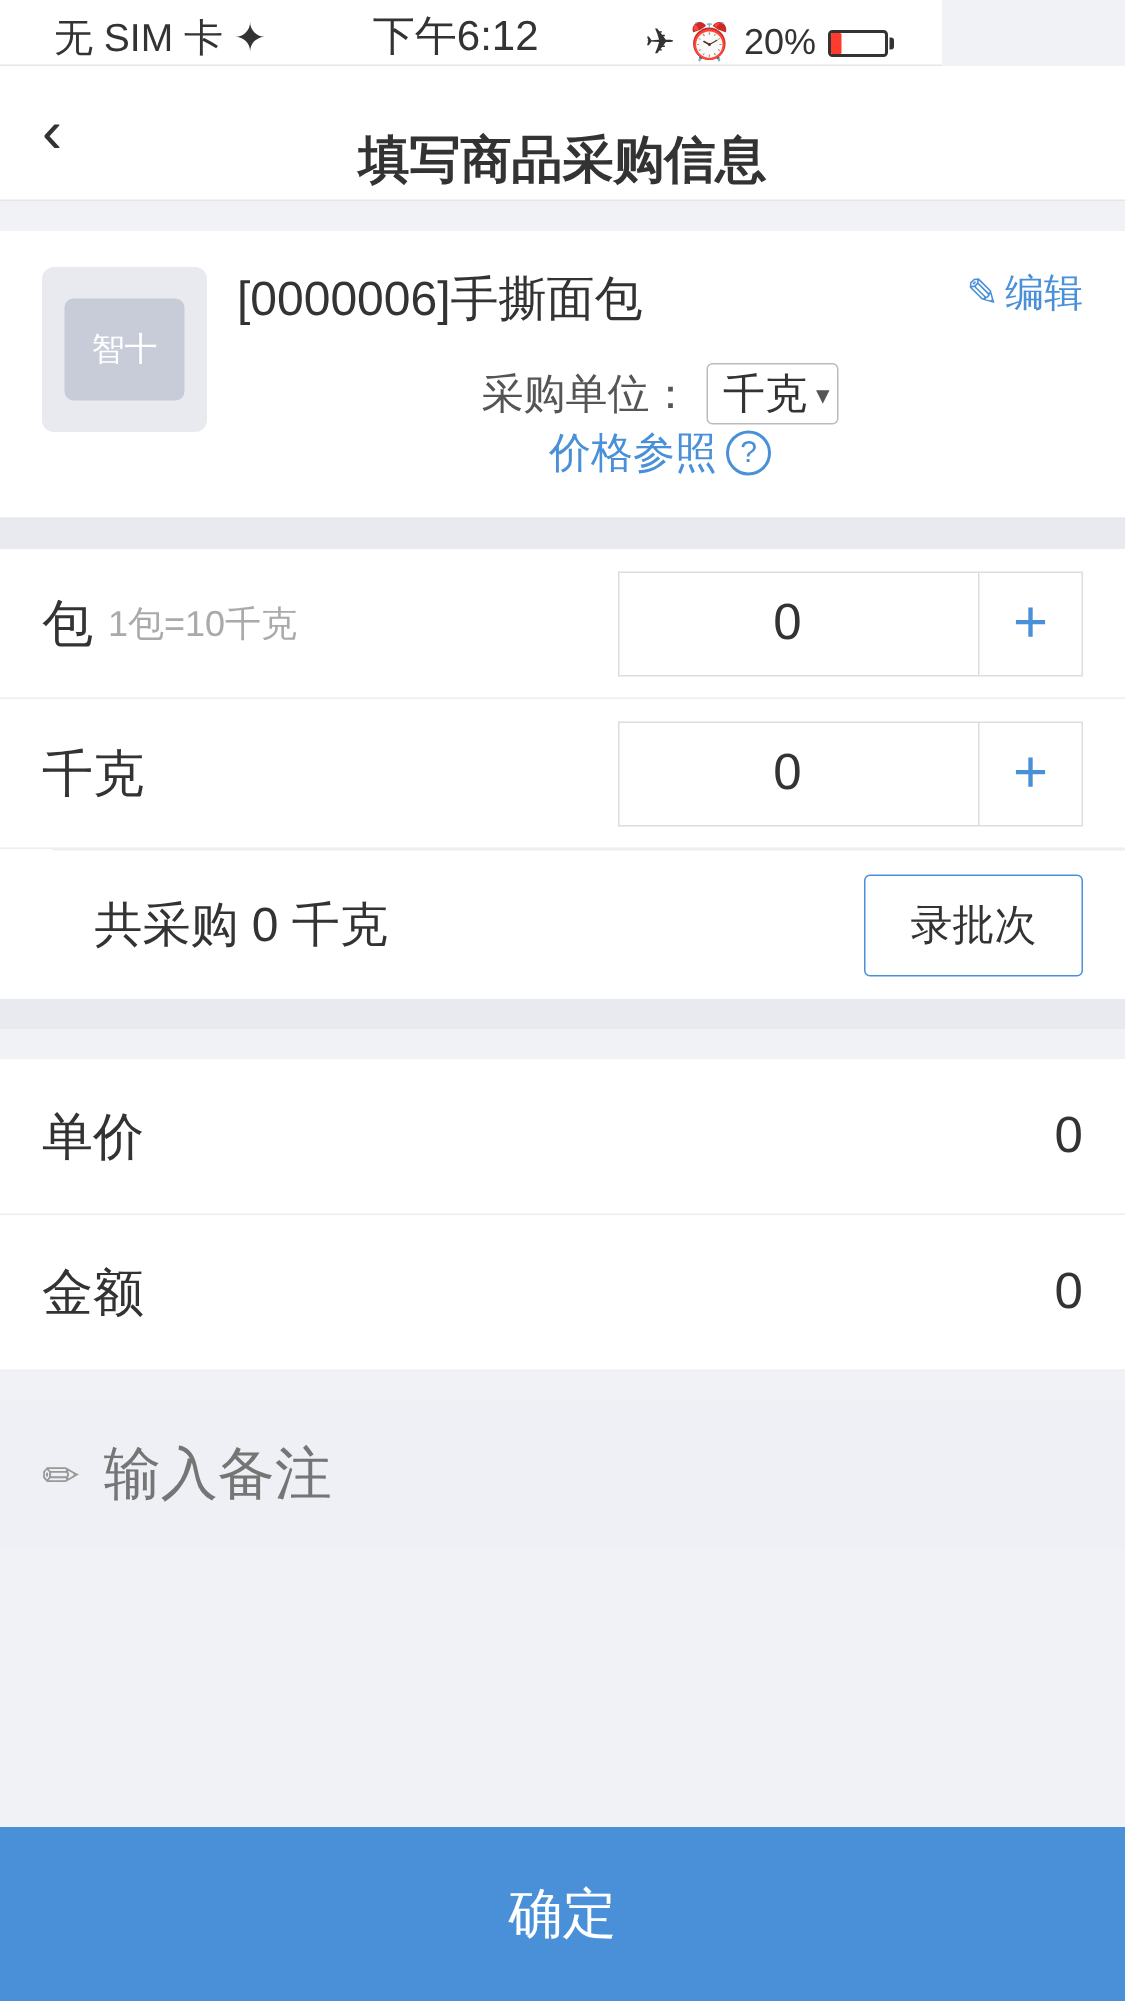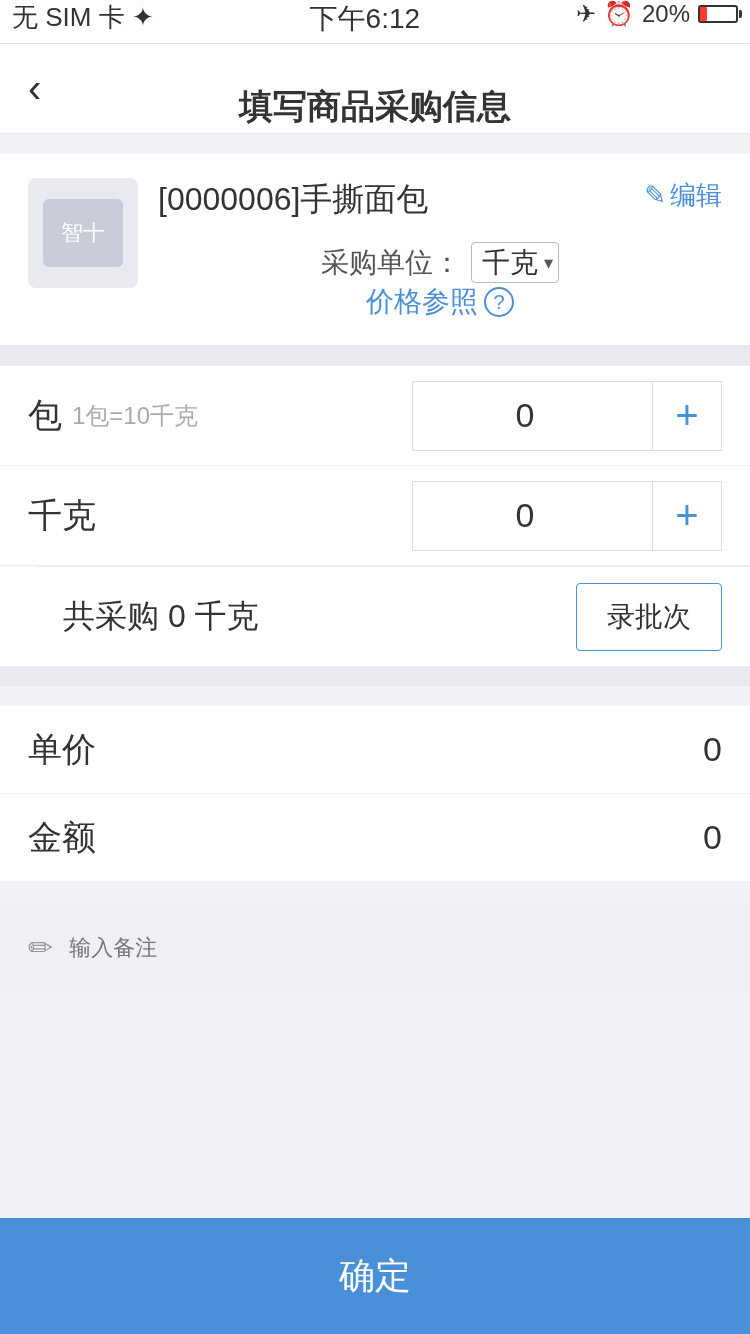--- a/index.html
+++ b/index.html
@@ -8,27 +8,27 @@
       width: 750px;
       min-height: 1334px;
       font-family: -apple-system, "PingFang SC", "Helvetica Neue", sans-serif;
       background: #f0f2f5;
       font-size: 32px;
       color: #333;
     }
 
     
     .status-bar {
-      width: 750px;
+      width: 628px;
       height: 44px;
       background: #fff;
       display: flex;
-      align-items: flex-start;
+      align-items: flex-end;
       justify-content: space-between;
-      padding: 0 12px;
+      padding: 0 36px;
       font-size: 26px;
       color: #333;
       border-bottom: 1px solid #e5e5e5;
     }
     .status-left { display: flex; align-items: center; gap: 10px; }
     .status-center { font-size: 28px; font-weight: 500; }
     .status-right { display: flex; align-items: center; gap: 8px; font-size: 24px; }
     .battery {
       width: 40px; height: 18px; border: 2px solid #333; border-radius: 3px; position: relative; display: inline-block;
     }
@@ -256,21 +256,21 @@
     
     .price-section {
       background: #fff;
       margin-top: 20px;
     }
     .price-row {
       display: flex;
       align-items: center;
       justify-content: space-between;
       padding: 0 28px;
-      height: 88px;
+      height: 104px;
       border-bottom: 1px solid #eee;
     }
     .price-row-label {
       font-size: 34px;
       color: #333;
     }
     .price-row-value {
       font-size: 34px;
       color: #333;
     }
@@ -286,24 +286,23 @@
       min-height: 90px;
     }
     .remark-icon {
       font-size: 30px;
       color: #999;
     }
     .remark-input {
       flex: 1;
       border: none;
       background: transparent;
-      font-size: 22px;
+      font-size: 38px;
       color: #6d28d9;
       outline: none;
-      font-family: Liberation Serif, serif;
     }
 
     
     .content-spacer {
       height: 200px;
       background: #f0f2f5;
     }
 
     
     .confirm-btn {

